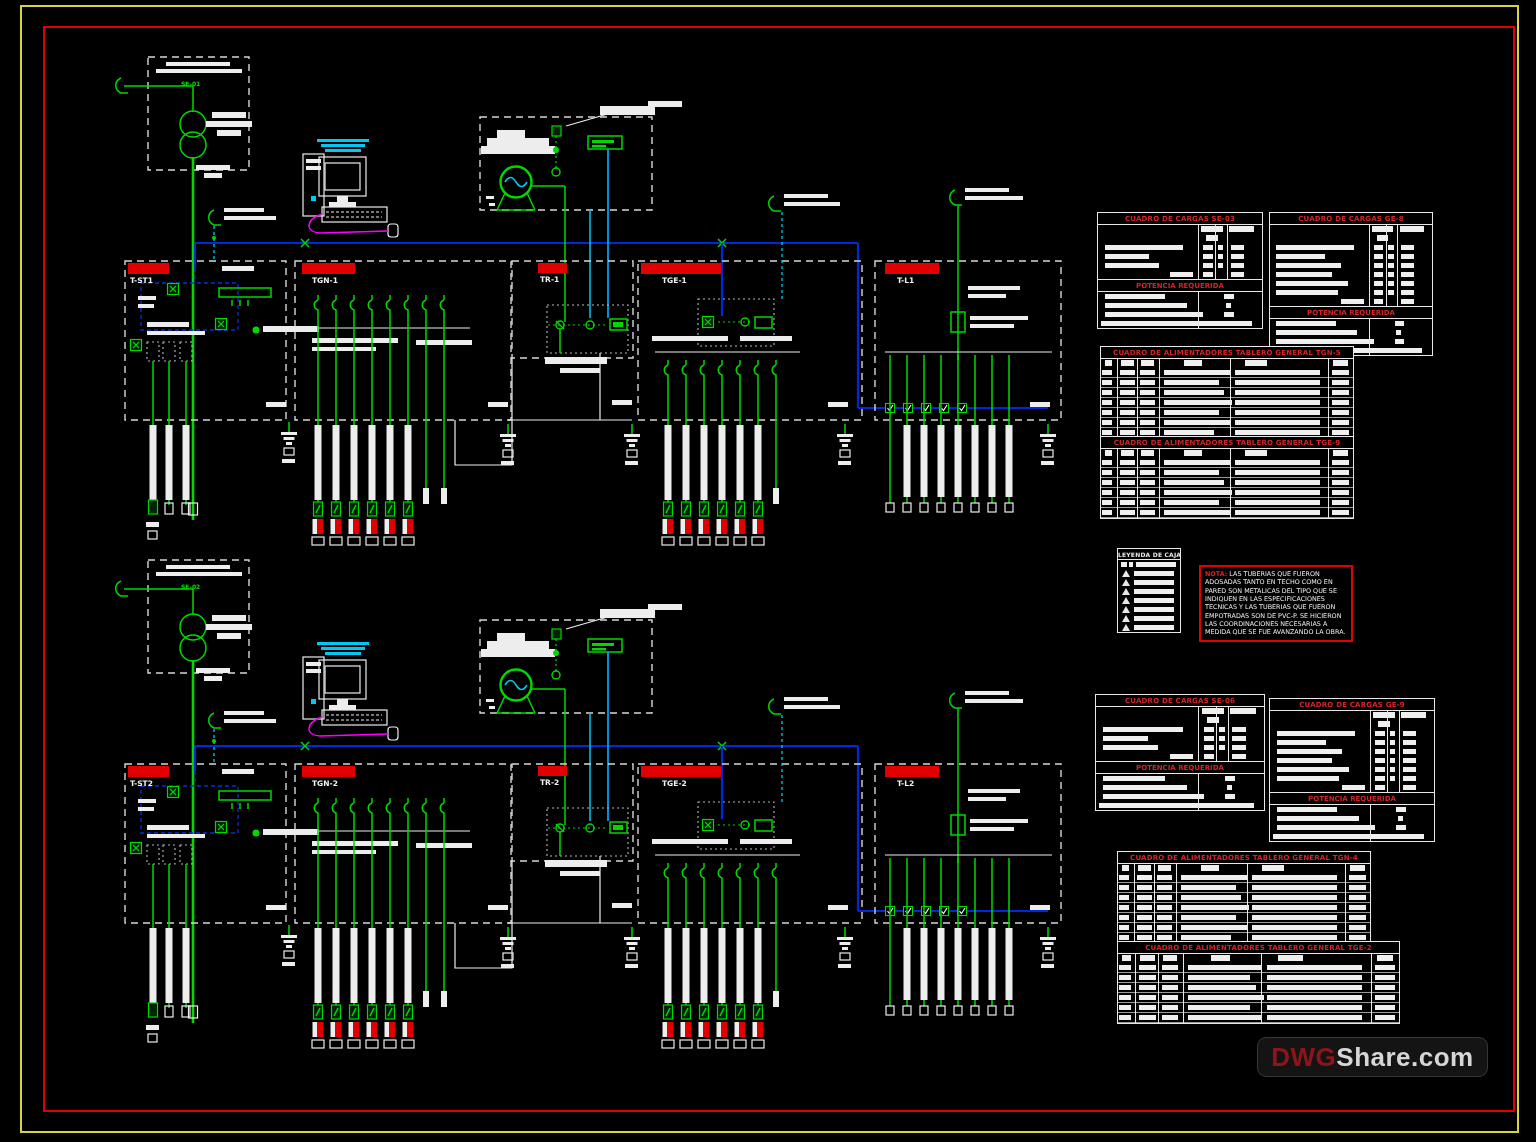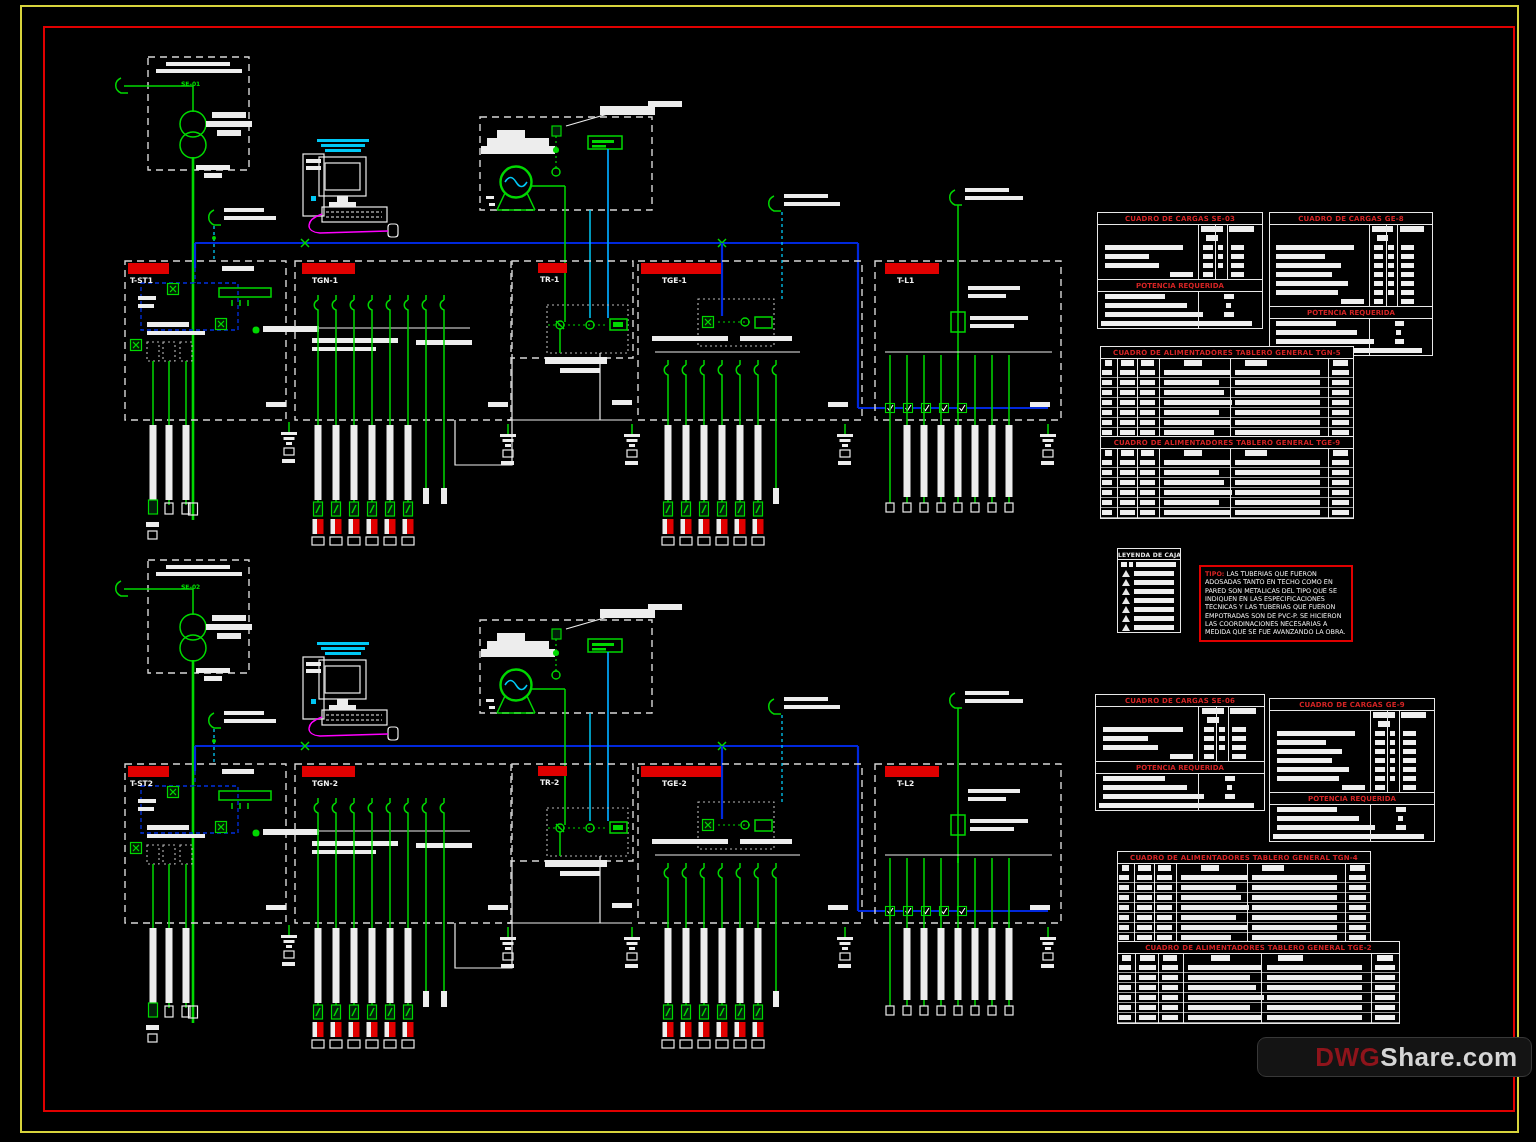--- a/index.html
+++ b/index.html
@@ -48,21 +48,21 @@
        border-right:4px solid transparent;border-bottom:7px solid #e8e8e8;}
   .lg-row i{position:absolute;left:16px;top:2px;height:5px;background:#efefef;}
 
   .note{border:2px solid #e00000;color:#efefef;font:6.4px/1.3 "DejaVu Sans",sans-serif;
         padding:3px 4px;text-align:left;}
   .note-label{color:#d42424;font-weight:bold;}
 
   
   .watermark{position:absolute;left:1257px;top:1037px;width:229px;height:38px;background:#141414;
      border:1px solid #383838;border-radius:9px;display:flex;align-items:center;justify-content:center;
-     font:bold 26px "Liberation Sans",sans-serif;letter-spacing:.5px;padding-left:44px;}
+     font:bold 26px "Liberation Sans",sans-serif;letter-spacing:.5px;}
   .wm-dwg{color:#8e141b;} .wm-share{color:#d6d6d6;}
 </style>
 </head>
 <body>
 
 <div id="stage">
   <div id="frame-yellow" class="frame"></div>
   <div id="frame-red" class="frame"></div>
 
   <svg width="1536" height="1142" style="position:absolute;left:0;top:0">
@@ -695,21 +695,21 @@
           <i style="width:40px"></i>
         </div>
         <div class="lg-row">
           <s class="tri"></s>
           <i style="width:40px"></i>
         </div>
       </div>
   </div>
 
   <div class="note" style="left:1199px;top:565px;width:154px;">
-    <span class="note-label">TIPO:</span>
+    <span class="note-label">NOTA:</span>
     <span>LAS TUBERIAS QUE FUERON ADOSADAS TANTO EN TECHO COMO EN PARED SON METALICAS DEL TIPO QUE SE INDIQUEN EN LAS ESPECIFICACIONES TECNICAS Y LAS TUBERIAS QUE FUERON EMPOTRADAS SON DE PVC-P. SE HICIERON LAS COORDINACIONES NECESARIAS A MEDIDA QUE SE FUE AVANZANDO LA OBRA.</span>
   </div>
 
   <div class="ctable" style="left:1095px;top:694px;width:170px;">
     <div class="ct-title">CUADRO DE CARGAS SE-06</div>
     <div class="ct-top">
         <div class="crow hdr">
           <i style="left:63%;width:13%"></i>
           <i style="left:80%;width:15%"></i>
         </div>

